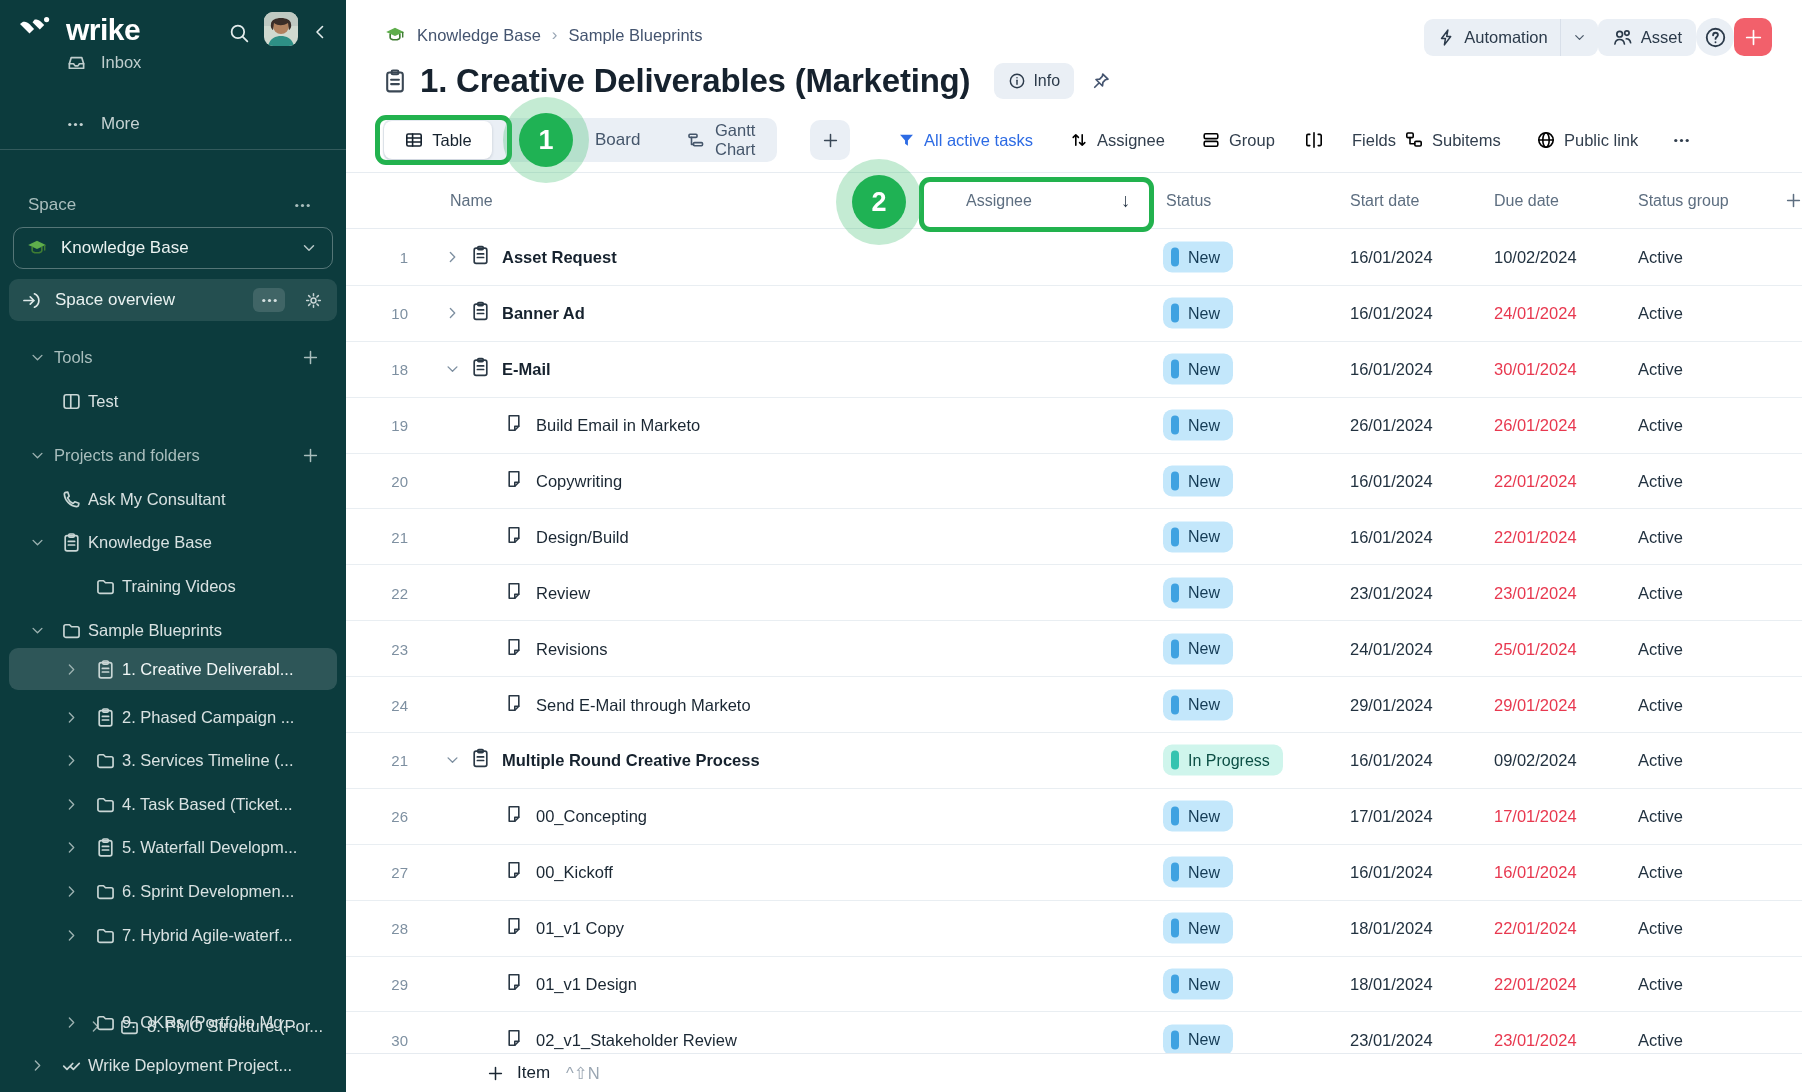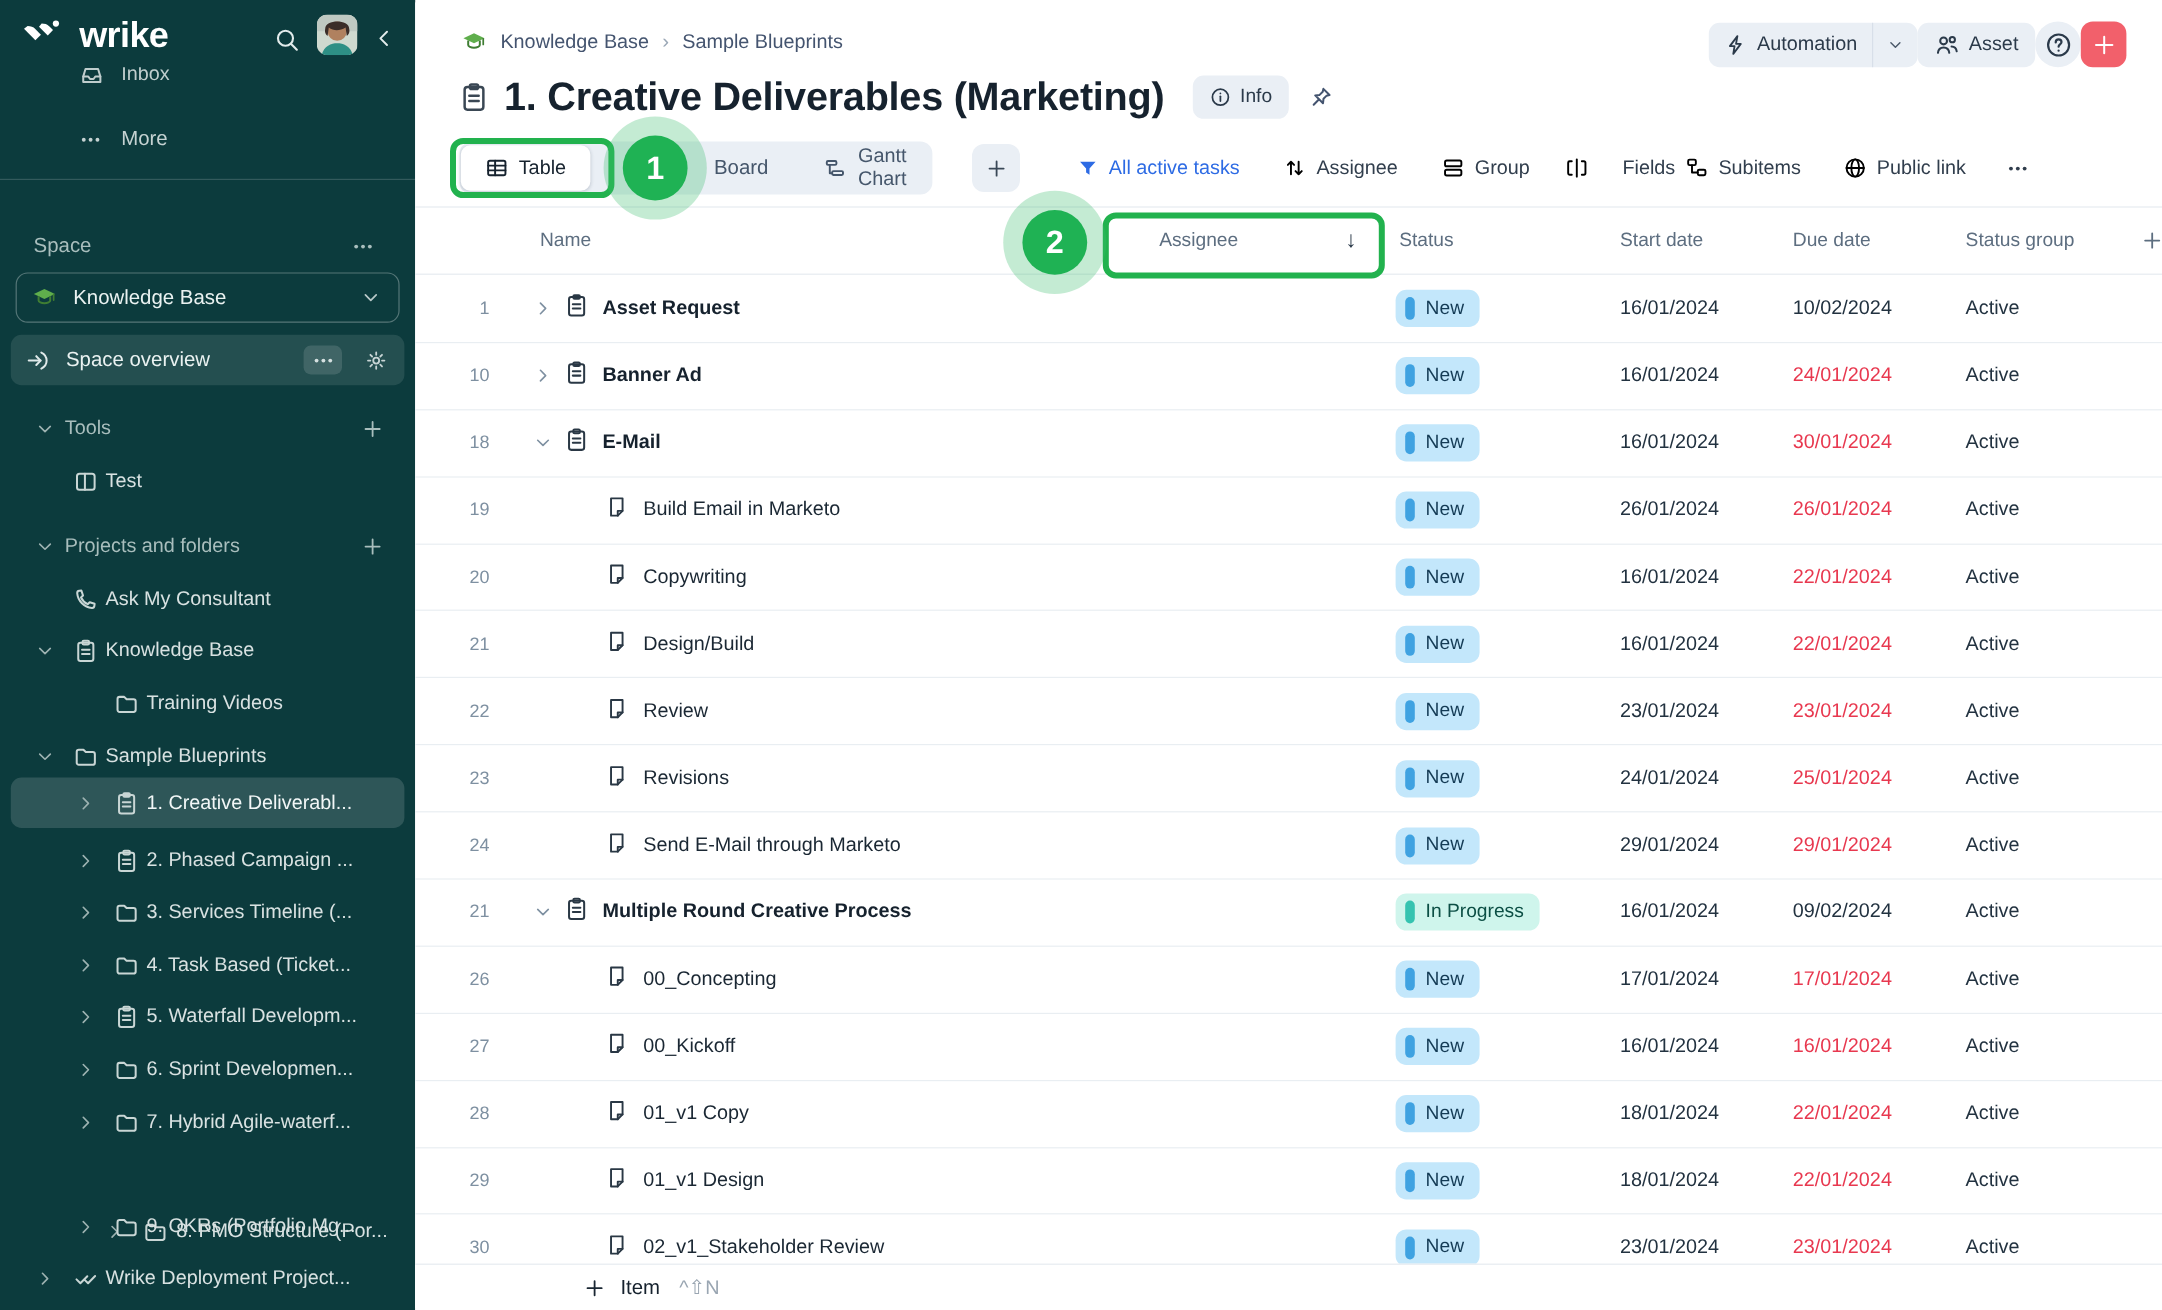--- a/index.html
+++ b/index.html
@@ -14,21 +14,21 @@
   
   .sidebar { position:absolute; left:0; top:0; width:346px; height:1092px; background:#0C3B3D; overflow:hidden; }
   .sb-top { position:absolute; left:0; top:0; width:100%; height:58px; }
   .logo { position:absolute; left:18px; top:13px; display:flex; align-items:center; gap:8px; color:#fff; }
   .logo-text { font-size:30px; font-weight:bold; letter-spacing:-0.5px; }
   .sb-top-ic { position:absolute; top:22px; color:#E3ECEC; cursor:pointer; }
   .avatar { position:absolute; left:264px; top:12px; width:34px; height:34px; border-radius:9px; overflow:hidden; }
   .inbox-clip { position:absolute; left:0; top:56px; width:100%; height:24px; overflow:hidden; }
   .inbox-row { position:absolute; left:0; top:-12px; width:100%; height:36px; display:flex; align-items:center; color:#BFCDCD; font-size:16.5px; }
   .inbox-row .ic { margin-left:66px; margin-right:14px; }
-  .more-row { position:absolute; left:0; top:98px; width:100%; height:36px; display:flex; align-items:center; color:#C5D2D2; font-size:17px; cursor:pointer; }
+  .more-row { position:absolute; left:0; top:98px; width:100%; height:36px; display:flex; align-items:flex-end; color:#C5D2D2; font-size:17px; cursor:pointer; }
   .more-row .ic { margin-left:66px; margin-right:16px; }
   .sb-divider { position:absolute; left:0; top:149px; width:100%; height:1px; background:rgba(255,255,255,0.16); }
   .space-header { position:absolute; left:0; top:188px; width:100%; height:34px; display:flex; align-items:center; color:#A9BEBD; font-size:17px; padding-left:28px; }
   .space-header .ic { position:absolute; right:34px; color:#A9BEBD; cursor:pointer; }
   .kb-selector { position:absolute; left:13px; top:227px; width:320px; height:42px; border:1px solid rgba(255,255,255,0.30); border-radius:10px; display:flex; align-items:center; color:#EAF2F1; font-size:17px; cursor:pointer; }
   .kb-selector .capic { margin-left:12px; margin-right:13px; }
   .kb-selector .chev { position:absolute; right:14px; color:#B8C8C8; }
   .space-overview { position:absolute; left:9px; top:279px; width:328px; height:42px; background:rgba(255,255,255,0.10); border-radius:9px; display:flex; align-items:center; color:#EAF2F1; font-size:17px; cursor:pointer; }
   .space-overview .soic { margin-left:12px; margin-right:13px; color:#DFE9E9; }
   .so-more { position:absolute; right:52px; width:32px; height:24px; background:rgba(255,255,255,0.13); border-radius:6px; display:flex; align-items:center; justify-content:center; color:#D5E0E0; }

